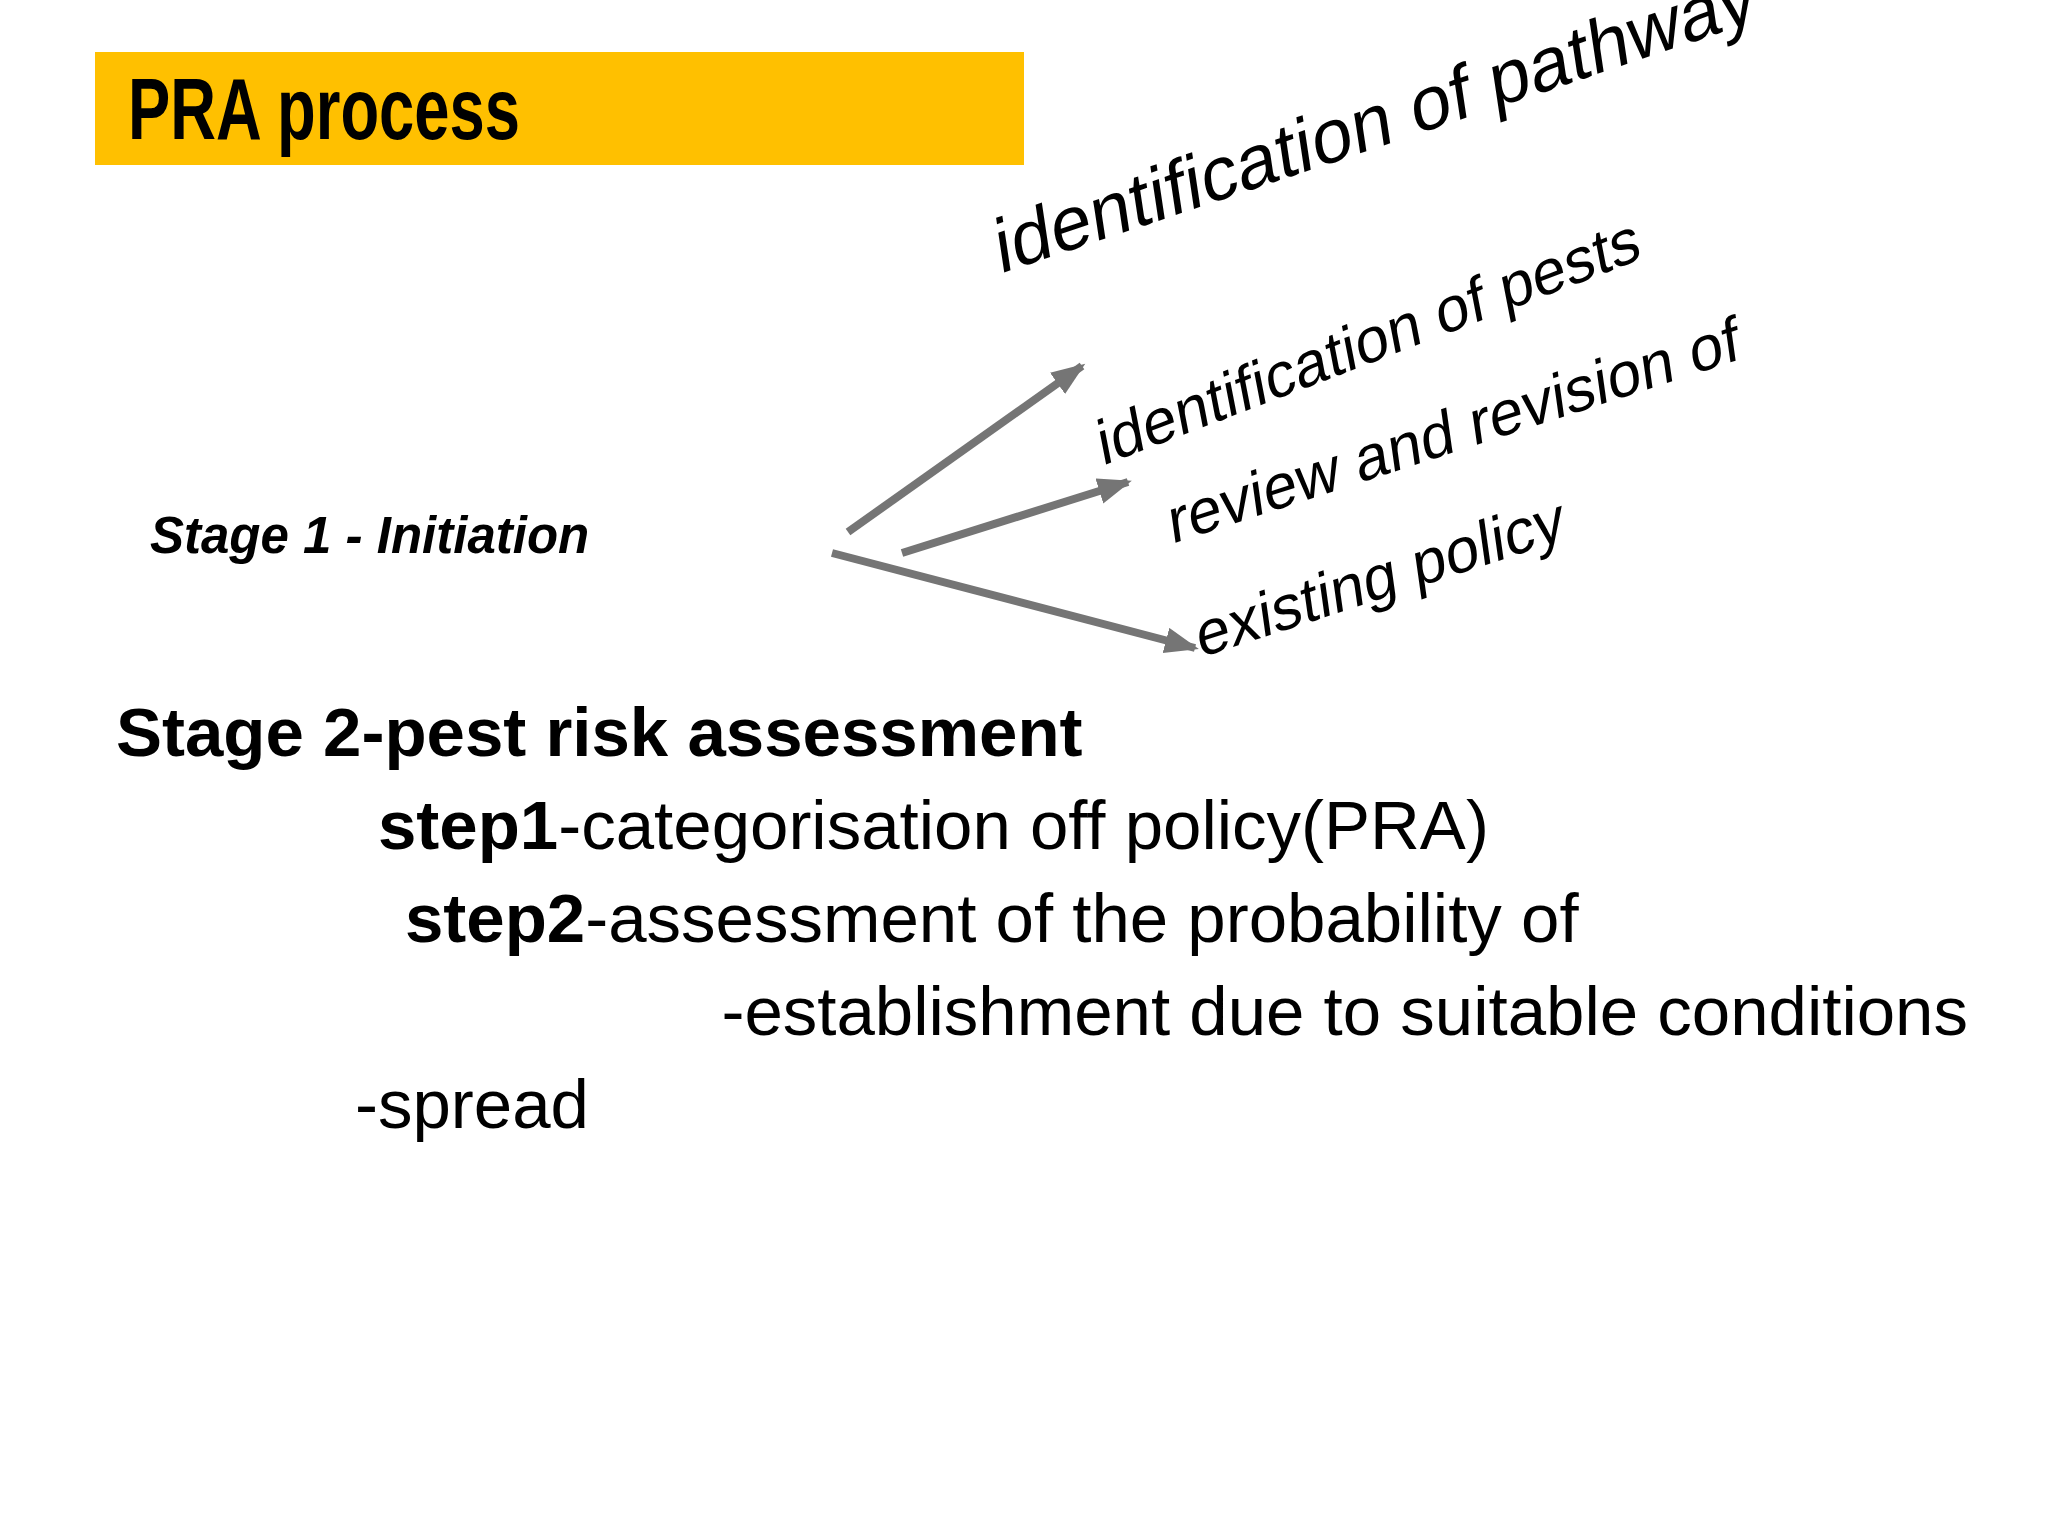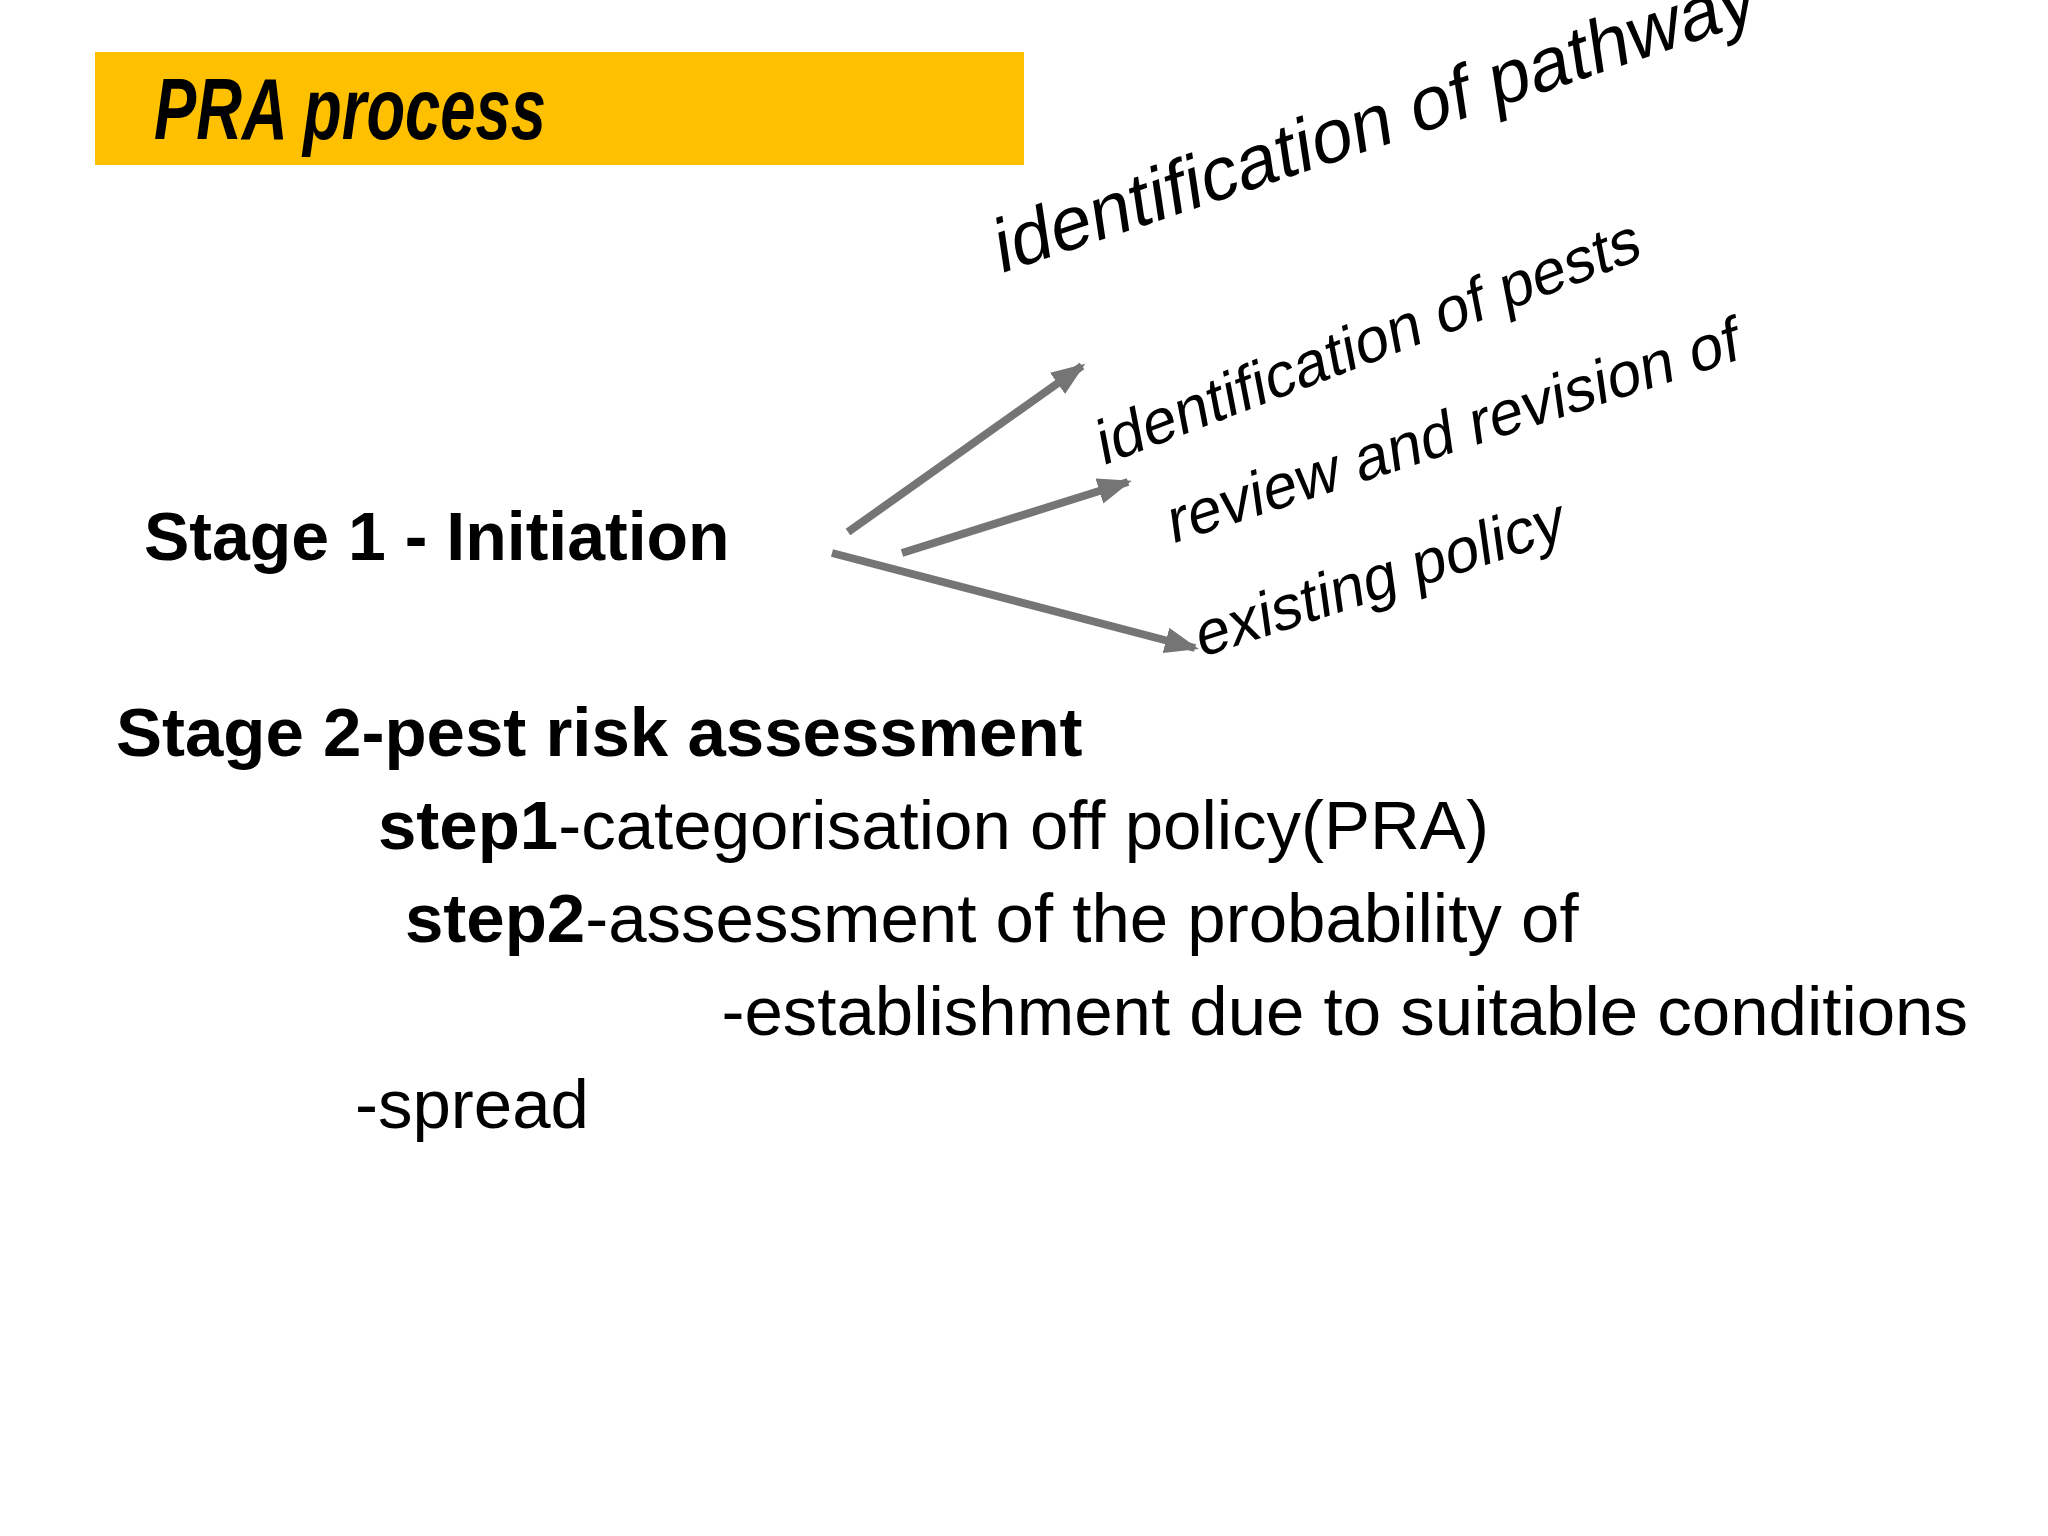--- a/index.html
+++ b/index.html
@@ -8,32 +8,32 @@
     width:2048px;height:1536px;
     background:#ffffff;
     overflow:hidden;
     font-family:"Liberation Sans", sans-serif;
     color:#000;
   }
   
   #title-box{
     position:absolute;left:95px;top:52px;width:929px;height:113px;
     display:flex;align-items:center;
-    padding-left:59px;box-sizing:border-box;font-style:italic;
+    padding-left:33px;box-sizing:border-box;
   }
   #title-text{
     font-size:88px;font-weight:bold;line-height:1;
     display:inline-block;
     transform:scaleX(0.72);transform-origin:left center;
     white-space:nowrap;
   }
   
   #stage1{
-    position:absolute;left:144px;top:500px;
-    font-size:68px;font-weight:bold;line-height:72px;white-space:nowrap;
+    position:absolute;left:150px;top:500px;
+    font-size:51px;font-weight:bold;line-height:72px;white-space:nowrap;font-style:italic;
   }
   
   .rlabel{
     position:absolute;white-space:nowrap;line-height:0.8;
     transform-origin:left bottom;
   }
   #label-pathway{
     left:1000px;top:218px;height:60px;font-size:75px;
     transform:rotate(-18.5deg) skewX(-10deg);
   }

